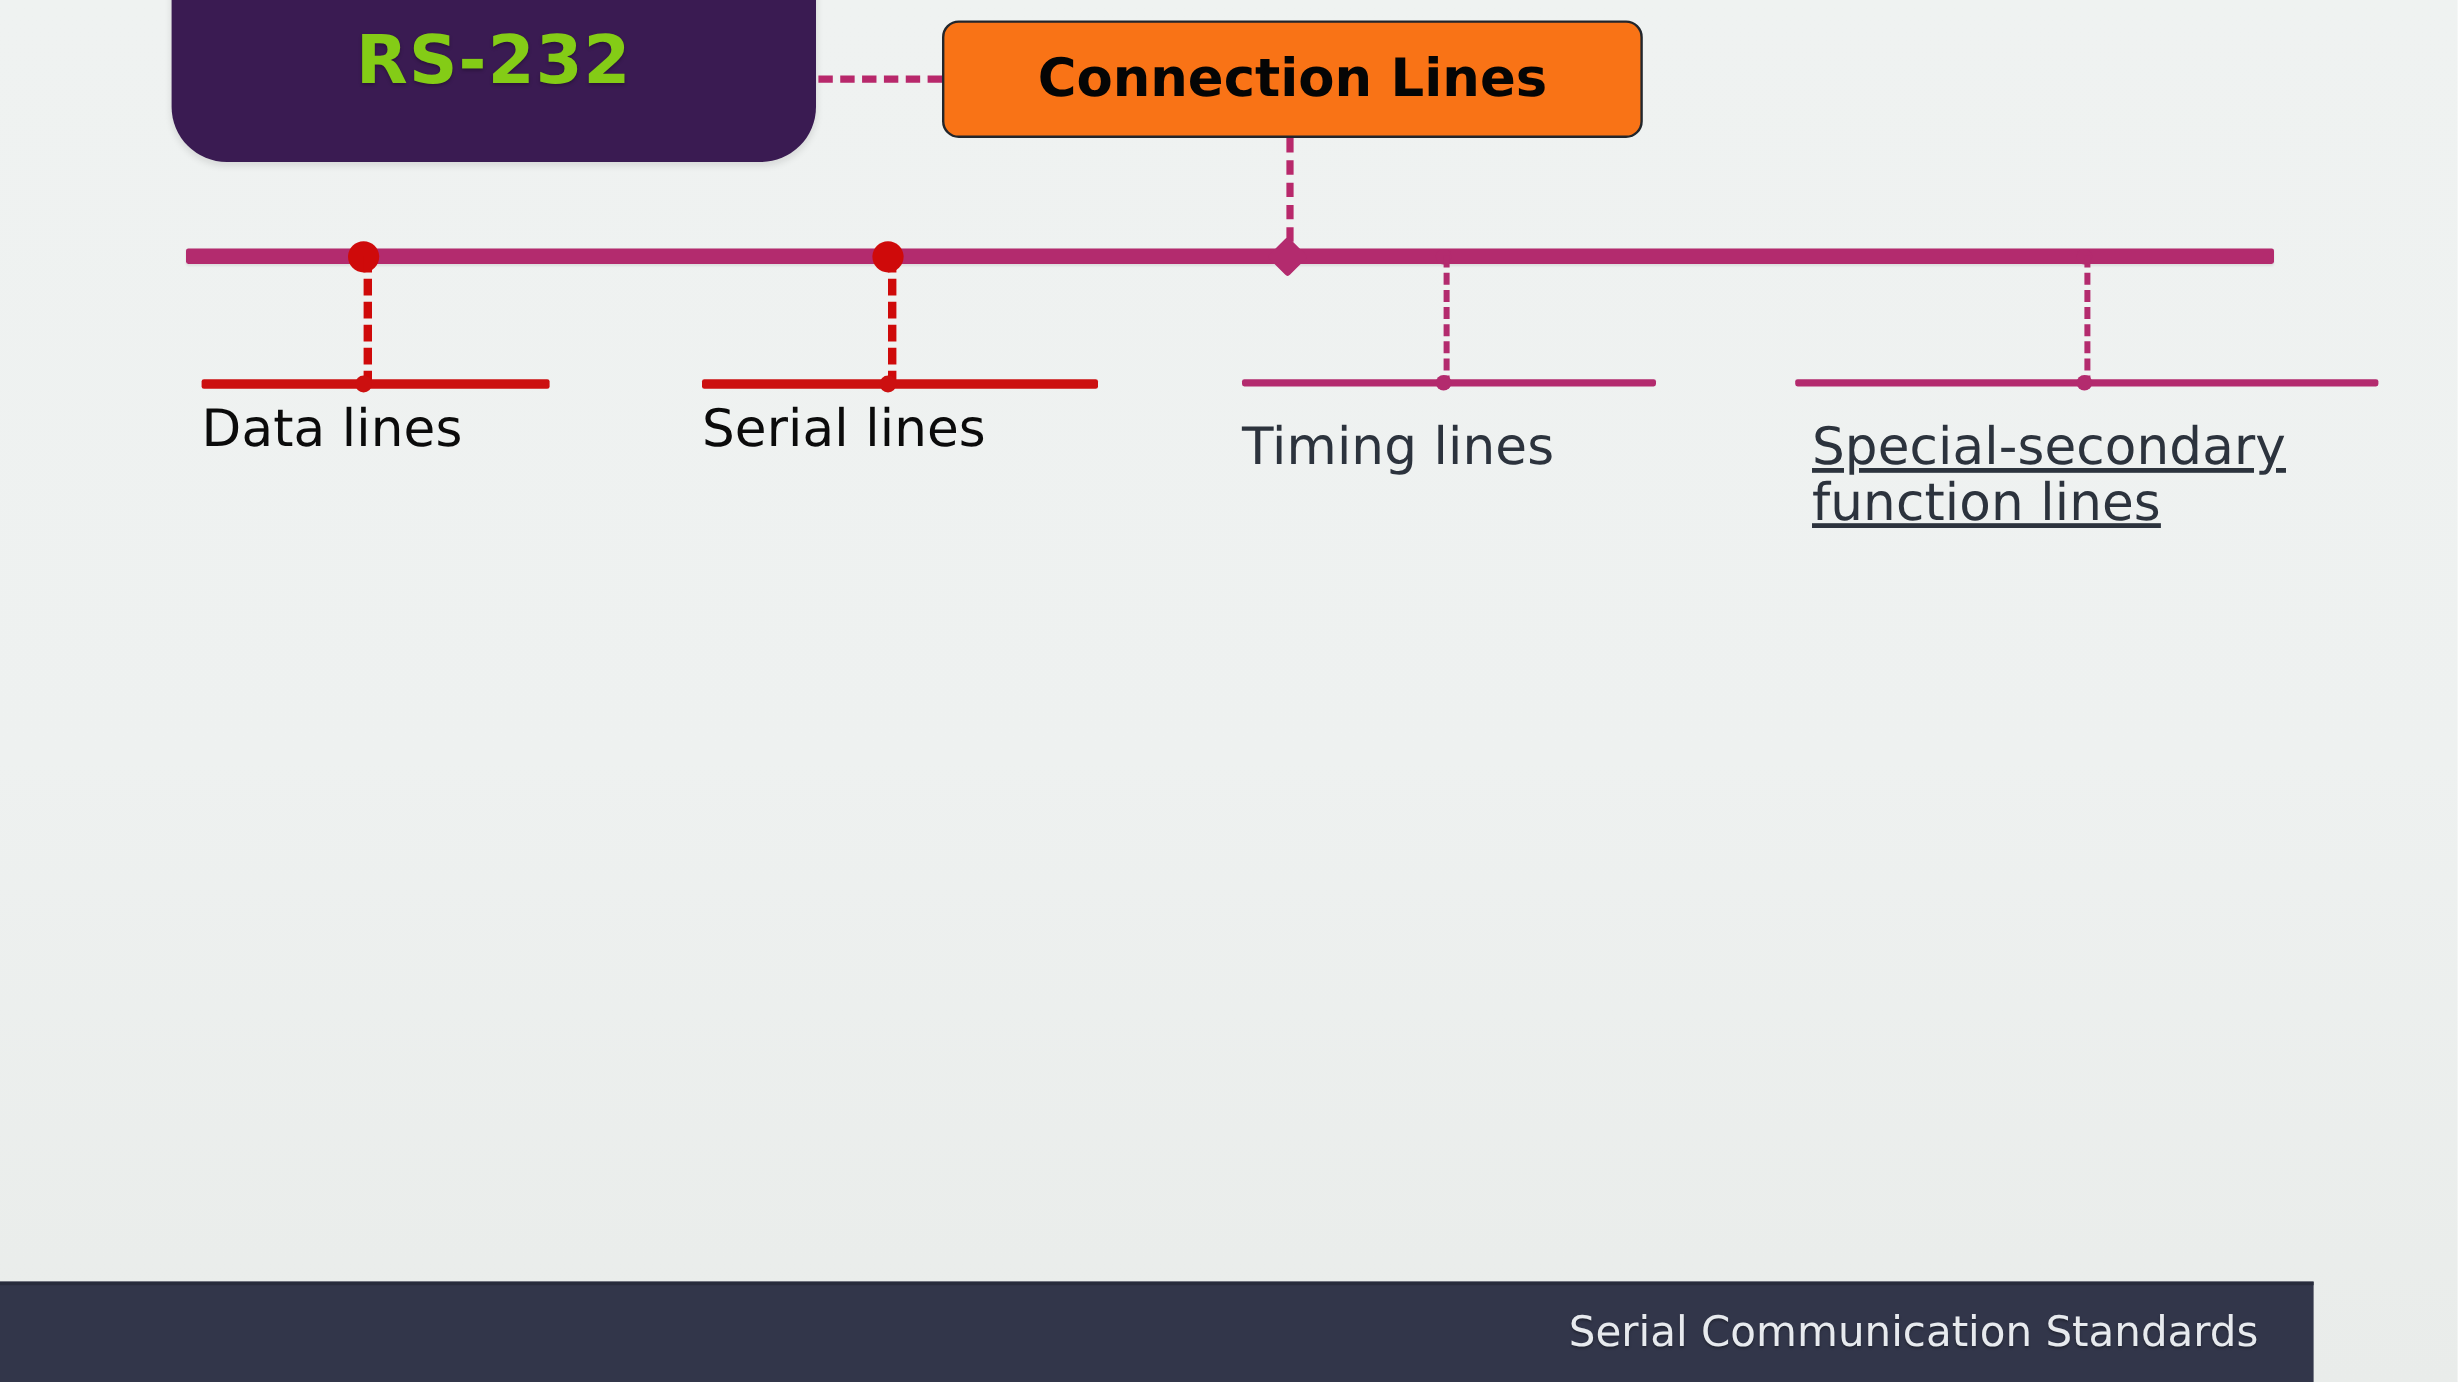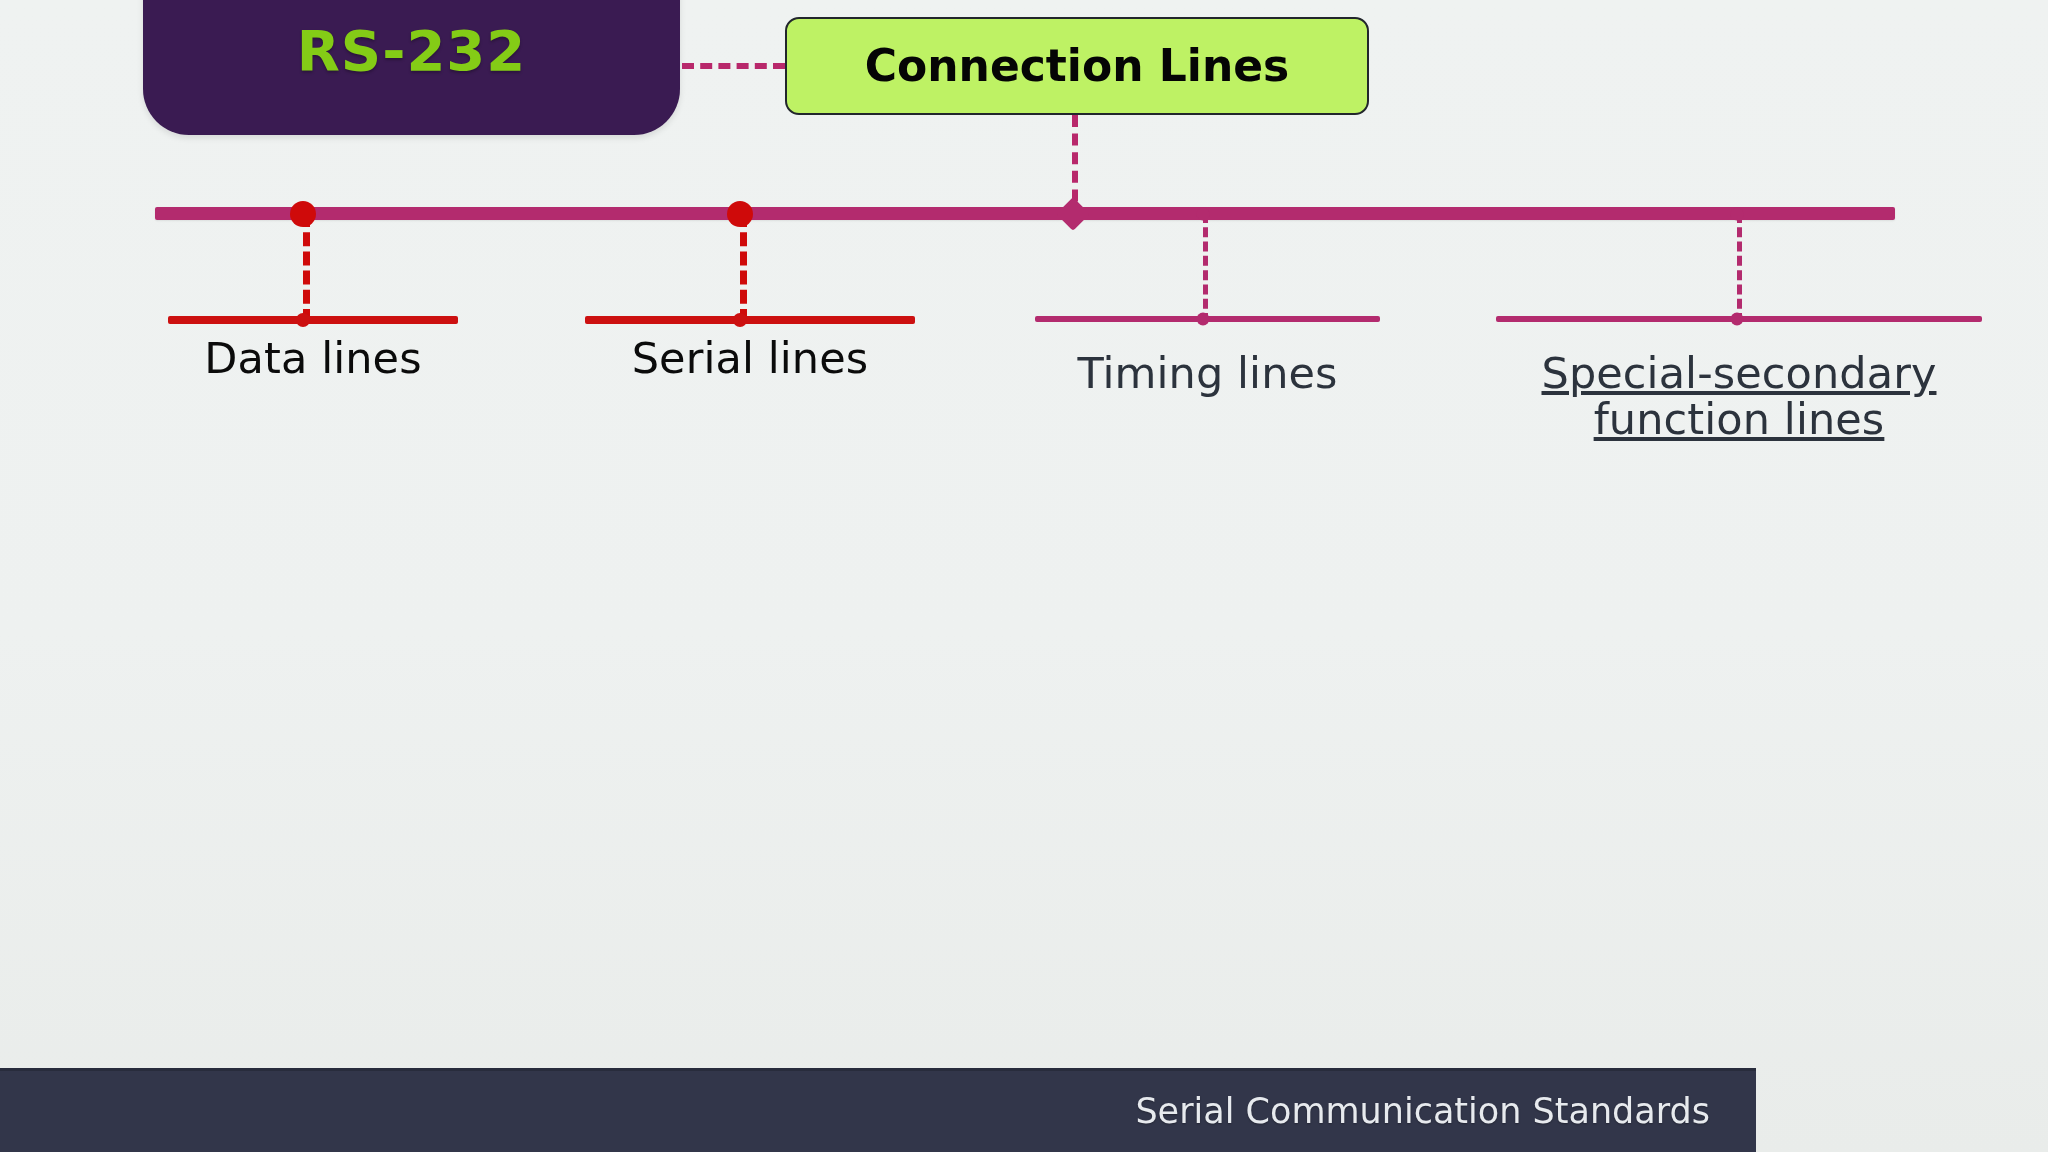--- a/index.html
+++ b/index.html
@@ -40,21 +40,21 @@
     text-shadow: 0 2px 3px rgba(0,0,0,0.28);
   }
 
   
   #topic-box {
     position: absolute;
     left: 785px;
     top: 17px;
     width: 584px;
     height: 98px;
-    background: #bef264;
+    background: #f97316;
     border: 2px solid #22262c;
     border-radius: 14px;
     display: flex;
     align-items: center;
     justify-content: center;
     box-sizing: border-box;
   }
   #topic-box-label {
     color: #050505;
     font-size: 44px;
@@ -164,37 +164,36 @@
     background: #b32b6e;
     width: 13px;
     height: 13px;
     top: 3px;
   }
   .branch-label {
     position: absolute;
     top: 19px;
     left: 0;
     width: 100%;
-    text-align: center;
     font-size: 43px;
     line-height: 1.08;
     color: #0b0b0b;
     letter-spacing: 0.1px;
   }
   .branch-label.slate {
     color: #2c333d;
     margin-top: 15px;
   }
 
   
   #footer-bar {
     position: absolute;
     left: 0;
     bottom: 0;
-    width: 1756px;
+    width: 1928px;
     height: 84px;
     background: #32364a;
     border-top: 3px solid #282c3c;
     display: flex;
     align-items: center;
     justify-content: flex-end;
     box-sizing: border-box;
     padding-right: 46px;
   }
   #footer-text {

